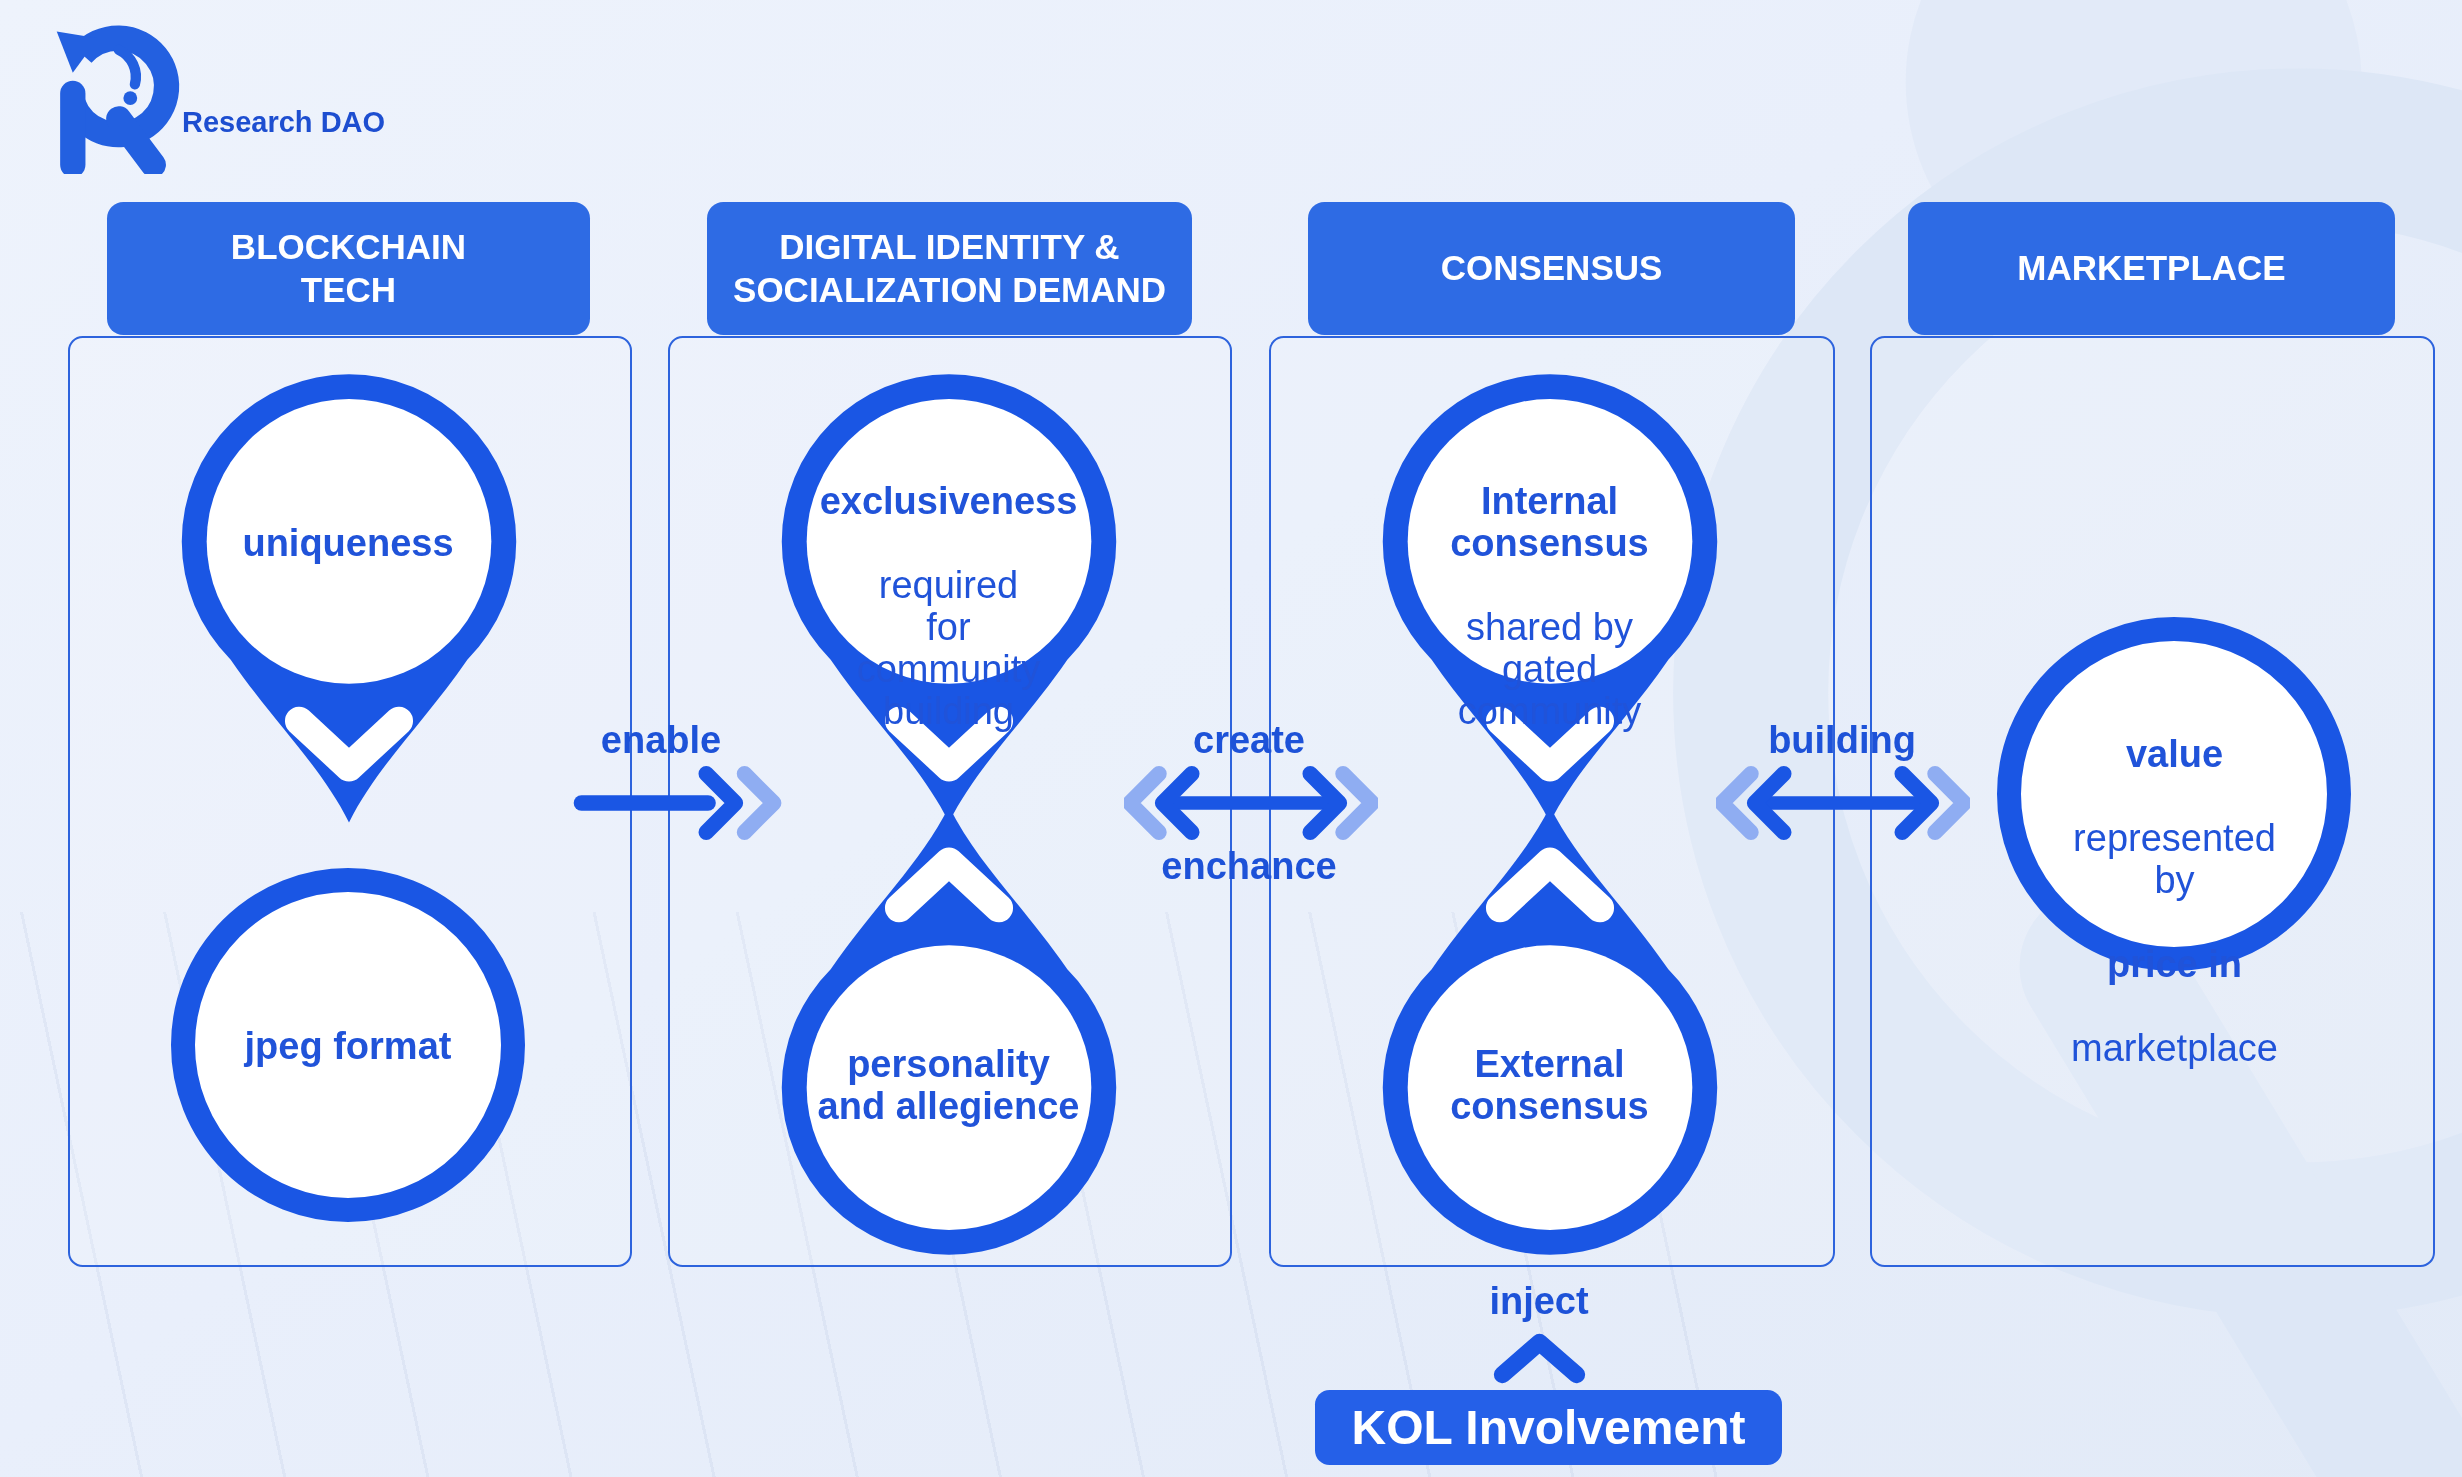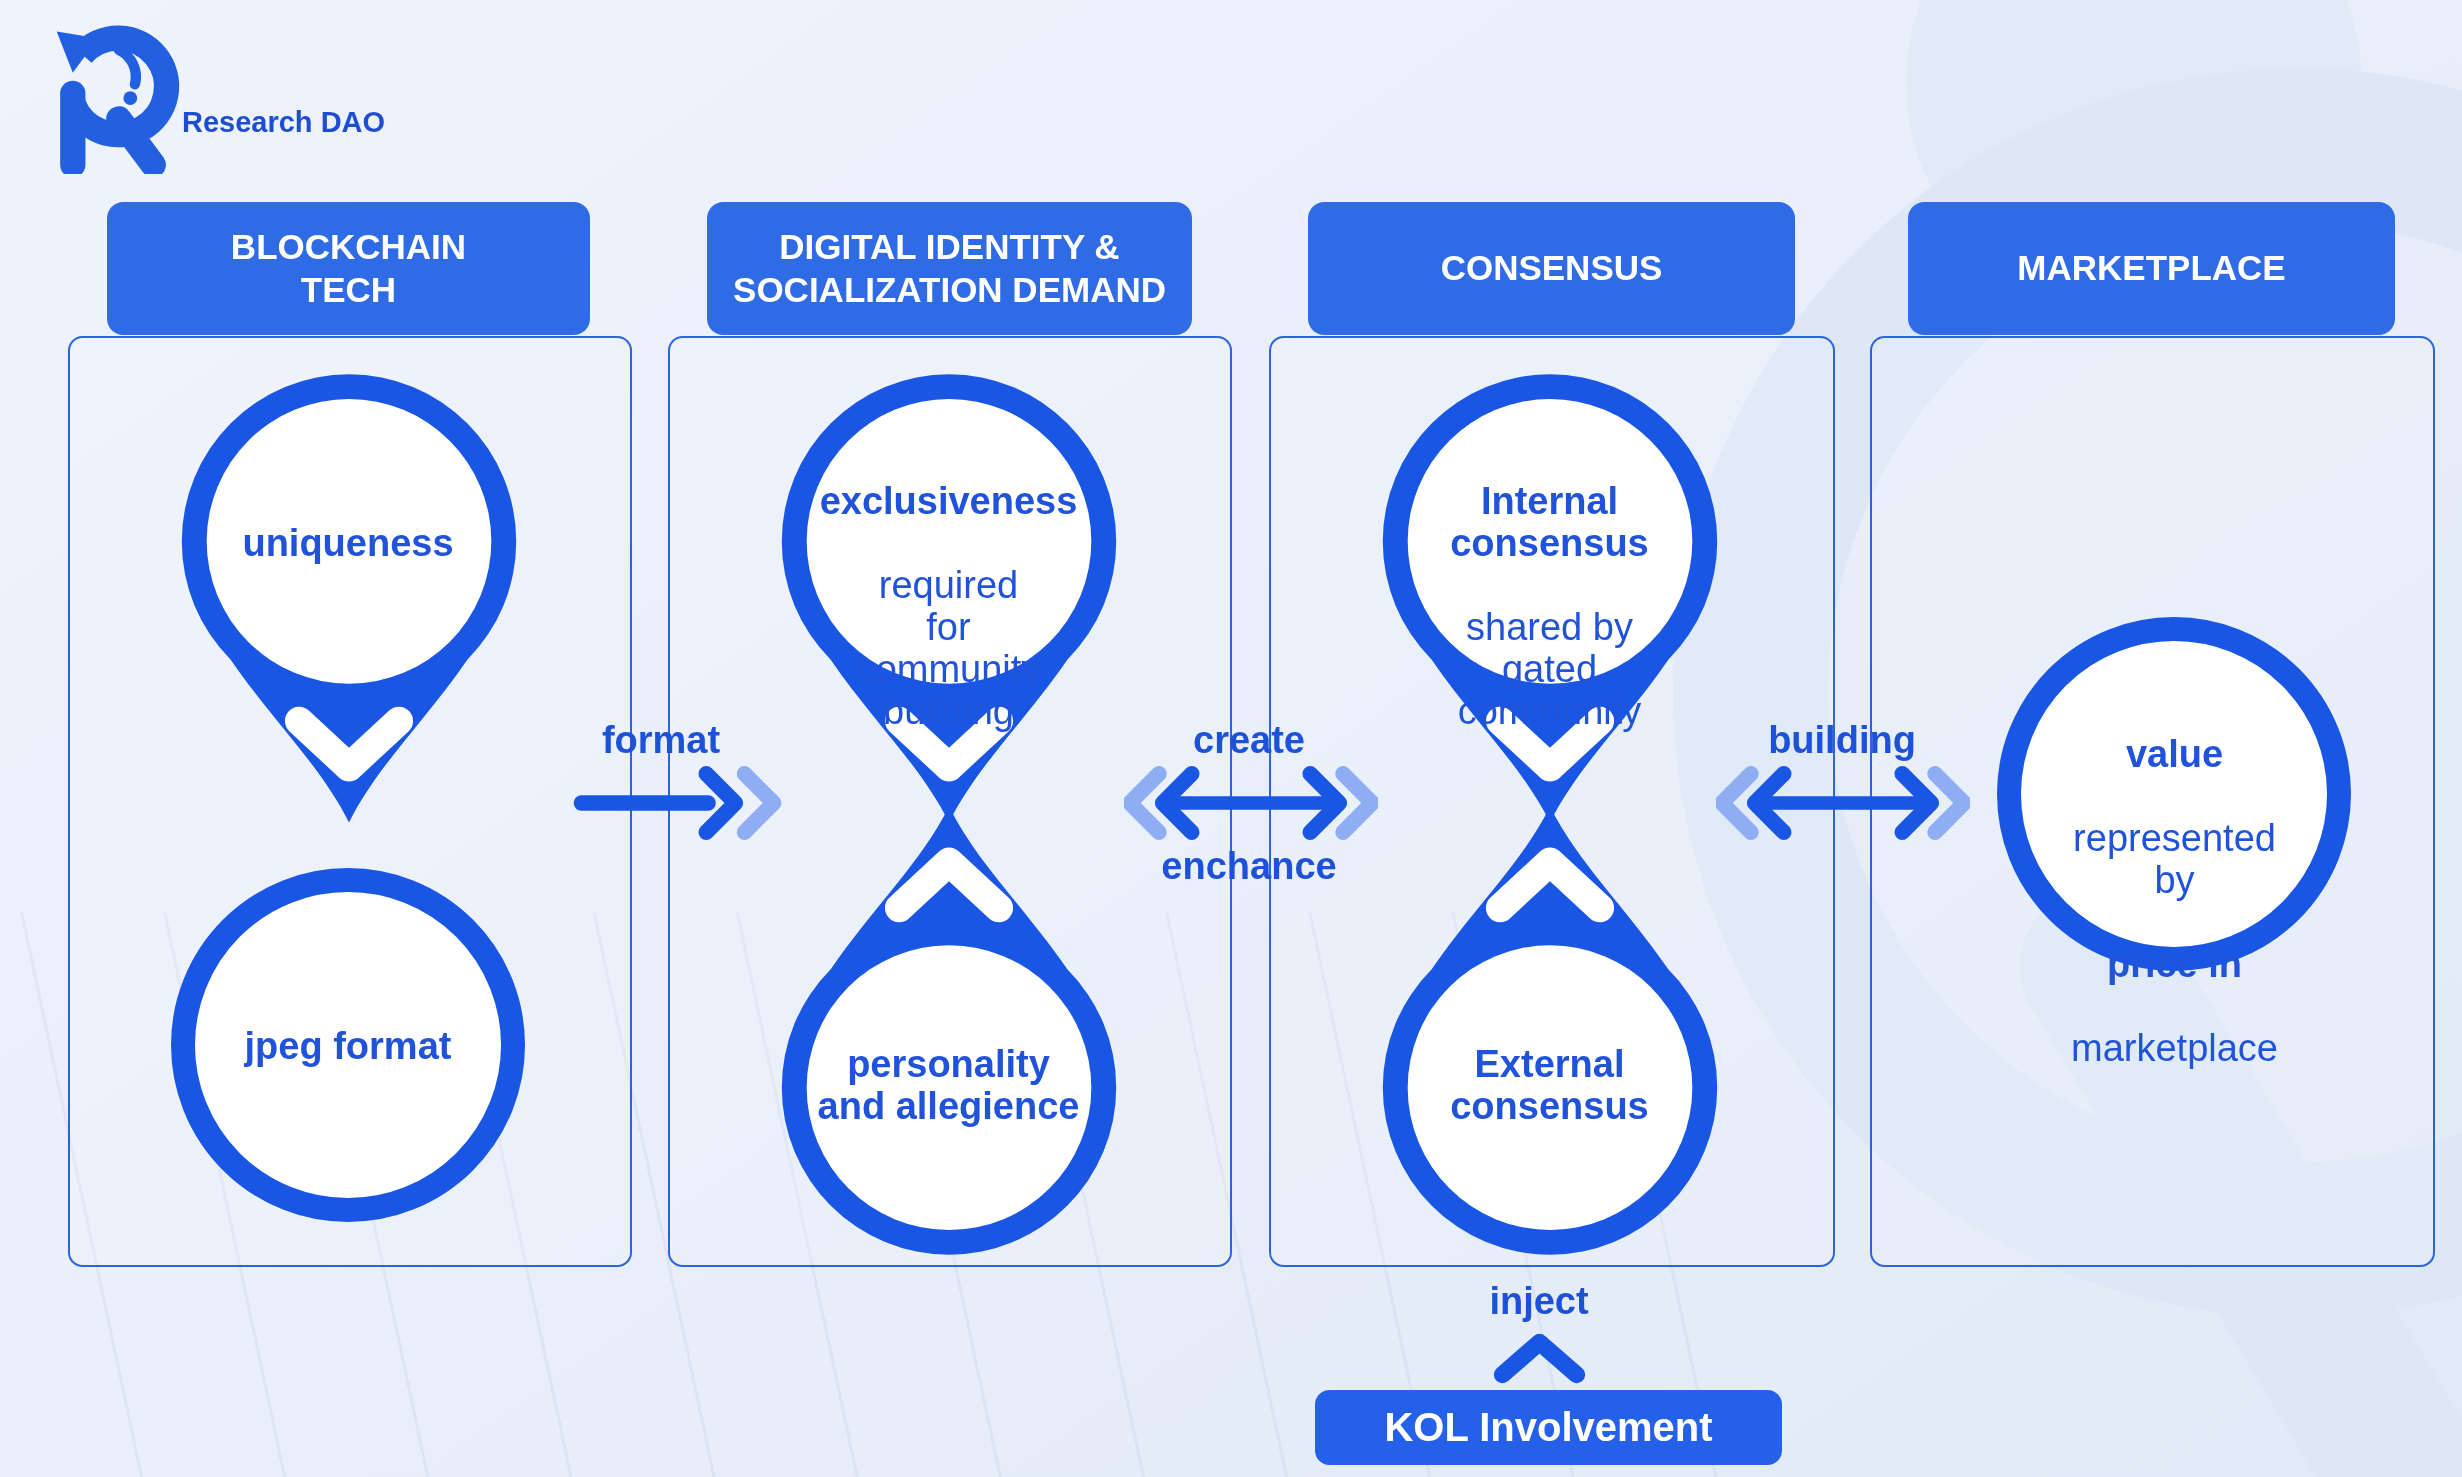--- a/index.html
+++ b/index.html
@@ -40,21 +40,21 @@
     width:306px;height:306px;border:24.6px solid #1a56e4;border-radius:50%;
     background:#ffffff;z-index:3;
   }
   .pin{z-index:3;}
   .arrow-label{
     z-index:5;color:#1d52d8;font-weight:700;font-size:38px;text-align:center;
   }
   #kol-button{
     left:1315px;top:1390px;width:467px;height:75px;background:#2560e8;border-radius:14.6px;
     display:flex;align-items:center;justify-content:center;z-index:5;
-    color:#ffffff;font-weight:700;font-size:40px;
+    color:#ffffff;font-weight:700;font-size:48px;
   }
   #brand-name{left:182px;top:106px;z-index:5;color:#1d4ed0;font-weight:700;font-size:29px;}
 </style>
 </head>
 <body>
 
 <svg id="watermark" class="abs" width="2462" height="1477" viewBox="0 0 2700 1620">
   <circle cx="2340" cy="90" r="250" fill="#e2eaf8"></circle>
   <circle cx="2520" cy="760" r="600" fill="none" stroke="#dde7f6" stroke-width="170"></circle>
   <path d="M2300 1060 L2640 1620" stroke="#dde7f6" stroke-width="170" stroke-linecap="round" fill="none"></path>
@@ -141,21 +141,21 @@
 
 <div class="abs ring-circle" style="left:1997px;top:617px;"></div>
 <div class="abs node-text" style="left:2015px;top:691px;width:319px;">
   <span class="b">value</span>
   <span class="r">represented
 by</span>
   <span class="b">price in</span>
   <span class="r">marketplace</span>
 </div>
 
-<div class="abs arrow-label" style="left:547px;top:719px;width:228px;">format</div>
+<div class="abs arrow-label" style="left:547px;top:719px;width:228px;">enable</div>
 <svg class="abs" style="left:573px;top:762px;z-index:5;" width="210" height="82" viewBox="0 0 230 90">
   <line x1="9" y1="45" x2="148" y2="45" stroke="#1a56e4" stroke-width="17" stroke-linecap="round"></line>
   <polyline points="146,13 178,45 146,77" fill="none" stroke="#1a56e4" stroke-width="17" stroke-linecap="round" stroke-linejoin="round"></polyline>
   <polyline points="188,13 220,45 188,77" fill="none" stroke="#8fadf2" stroke-width="17" stroke-linecap="round" stroke-linejoin="round"></polyline>
 </svg>
 
 <div class="abs arrow-label" style="left:1135px;top:719px;width:228px;">create</div>
 <svg class="abs" style="left:1124px;top:762px;z-index:5;" width="254" height="82" viewBox="0 0 278 90">
   <line x1="52" y1="45" x2="226" y2="45" stroke="#1a56e4" stroke-width="15" stroke-linecap="round"></line>
   <polyline points="74,13 42,45 74,77" fill="none" stroke="#1a56e4" stroke-width="17" stroke-linecap="round" stroke-linejoin="round"></polyline>

